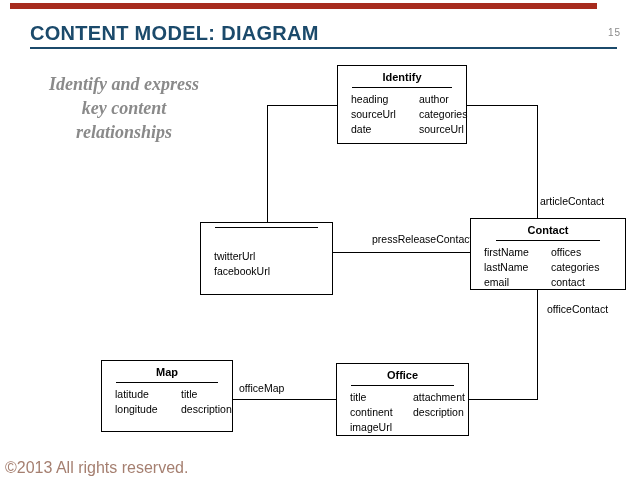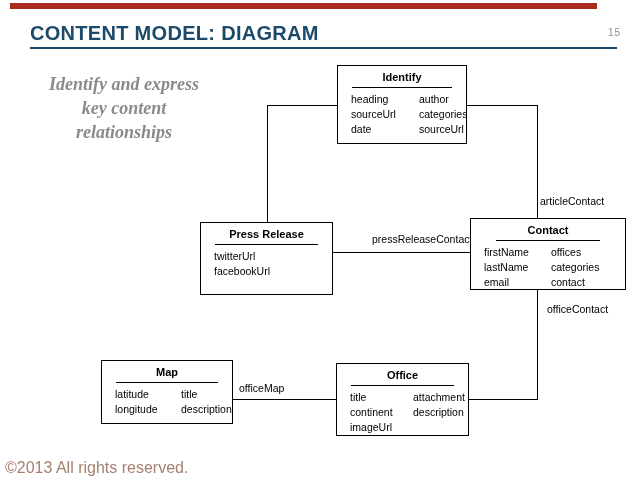--- a/index.html
+++ b/index.html
@@ -85,21 +85,20 @@
       </div>
       <div class="col" style="left:81px;">
         <div class="row">author</div>
         <div class="row">categories</div>
         <div class="row">sourceUrl</div>
       </div>
     </div>
   </div>
 
   <div class="entity" style="left:200px;top:222px;width:133px;height:73px;">
-    <div class="entity-title">Press Release</div>
     <div class="entity-rule" style="width:103px;"></div>
     <div class="cols">
       <div class="col" style="left:13px;">
         <div class="row">twitterUrl</div>
         <div class="row">facebookUrl</div>
       </div>
     </div>
   </div>
 
   <div class="entity" style="left:470px;top:218px;width:156px;height:72px;">
@@ -112,21 +111,21 @@
         <div class="row">email</div>
       </div>
       <div class="col" style="left:80px;">
         <div class="row">offices</div>
         <div class="row">categories</div>
         <div class="row">contact</div>
       </div>
     </div>
   </div>
 
-  <div class="entity" style="left:101px;top:360px;width:132px;height:64px;">
+  <div class="entity" style="left:101px;top:360px;width:132px;height:72px;">
     <div class="entity-title">Map</div>
     <div class="entity-rule" style="width:102px;"></div>
     <div class="cols">
       <div class="col" style="left:13px;">
         <div class="row">latitude</div>
         <div class="row">longitude</div>
       </div>
       <div class="col" style="left:79px;">
         <div class="row">title</div>
         <div class="row">description</div>

